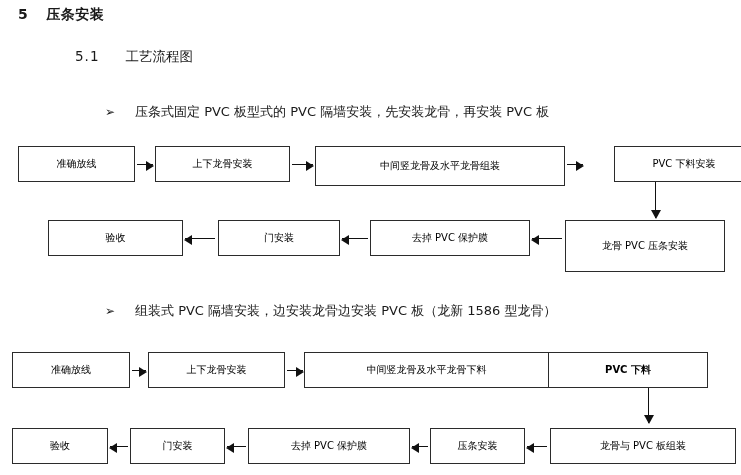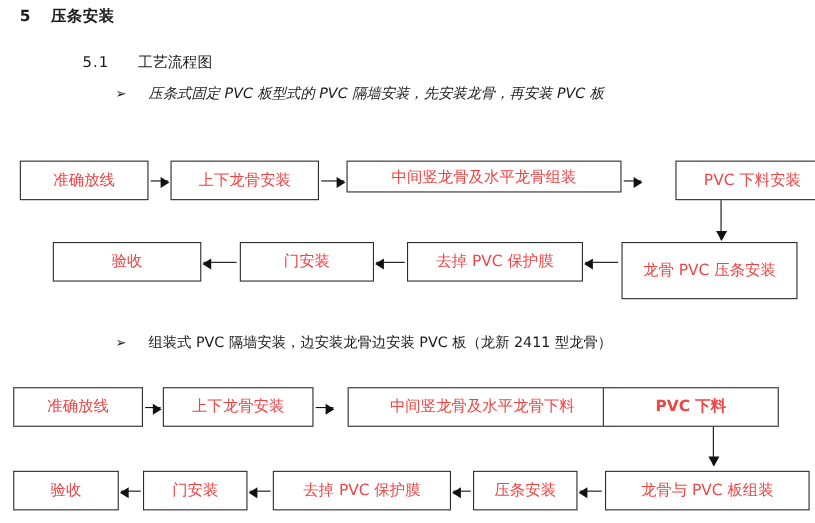--- a/index.html
+++ b/index.html
@@ -39,35 +39,35 @@
   
   .bullet {
     font-size: 13px;
     white-space: nowrap;
   }
   .bullet .marker {
     display: inline-block;
     width: 30px;
     font-size: 12px;
   }
-  .bullet-1 { left: 105px; top: 76px; font-style: italic; }
+  .bullet-1 { left: 105px; top: 103px; }
   .bullet-2 { left: 105px; top: 302px; }
 
   
   .box {
     box-sizing: border-box;
     border: 1.4px solid #2b2b2b;
     background: #ffffff;
     display: flex;
     align-items: center;
     justify-content: center;
-    font-size: 14px;
+    font-size: 10px;
     line-height: 1;
     white-space: nowrap;
-    color: #ef4444;
+    color: #000000;
   }
 
   
   .harrow {
     height: 0;
     border-top: 1.6px solid #111;
   }
   .harrow::after {
     content: "";
     position: absolute;
@@ -113,49 +113,49 @@
 <div class="abs bullet bullet-1">
   <span class="marker">➢</span><span>压条式固定 PVC 板型式的 PVC 隔墙安装，先安装龙骨，再安装 PVC 板</span>
 </div>
 
 <div class="abs box" style="left:18px; top:146px; width:117px; height:36px;">准确放线</div>
 <div class="abs harrow right" style="left:137px; top:164px; width:16px;"></div>
 
 <div class="abs box" style="left:155px; top:146px; width:135px; height:36px;">上下龙骨安装</div>
 <div class="abs harrow right" style="left:292px; top:164px; width:21px;"></div>
 
-<div class="abs box" style="left:315px; top:146px; width:250px; height:29px;">中间竖龙骨及水平龙骨组装</div>
+<div class="abs box" style="left:315px; top:146px; width:250px; height:40px;">中间竖龙骨及水平龙骨组装</div>
 <div class="abs harrow right" style="left:567px; top:164px; width:16px;"></div>
 
 <div class="abs box" style="left:614px; top:146px; width:140px; height:36px;">PVC 下料安装</div>
 
 <div class="abs varrow" style="left:655px; top:182px; height:36px;"></div>
 
 <div class="abs box" style="left:48px; top:220px; width:135px; height:36px;">验收</div>
 <div class="abs harrow left" style="left:185px; top:238px; width:30px;"></div>
 
 <div class="abs box" style="left:218px; top:220px; width:122px; height:36px;">门安装</div>
 <div class="abs harrow left" style="left:342px; top:238px; width:26px;"></div>
 
 <div class="abs box" style="left:370px; top:220px; width:160px; height:36px;">去掉 PVC 保护膜</div>
 <div class="abs harrow left" style="left:532px; top:238px; width:30px;"></div>
 
 <div class="abs box" style="left:565px; top:220px; width:160px; height:52px;">龙骨 PVC 压条安装</div>
 
 <div class="abs bullet bullet-2">
-  <span class="marker">➢</span><span>组装式 PVC 隔墙安装，边安装龙骨边安装 PVC 板（龙新 2411 型龙骨）</span>
+  <span class="marker">➢</span><span>组装式 PVC 隔墙安装，边安装龙骨边安装 PVC 板（龙新 1586 型龙骨）</span>
 </div>
 
 <div class="abs box" style="left:12px; top:352px; width:118px; height:36px;">准确放线</div>
 <div class="abs harrow right" style="left:132px; top:370px; width:14px;"></div>
 
 <div class="abs box" style="left:148px; top:352px; width:137px; height:36px;">上下龙骨安装</div>
 <div class="abs harrow right" style="left:287px; top:370px; width:16px;"></div>
 
-<div class="abs box" style="left:316px; top:352px; width:245px; height:36px;">中间竖龙骨及水平龙骨下料</div>
+<div class="abs box" style="left:304px; top:352px; width:245px; height:36px;">中间竖龙骨及水平龙骨下料</div>
 <div class="abs harrow right" style="left:552px; top:370px; width:14px;"></div>
 
 <div class="abs box" style="left:548px; top:352px; width:160px; height:36px;font-weight:bold;">PVC 下料</div>
 
 <div class="abs varrow" style="left:648px; top:388px; height:35px;"></div>
 
 <div class="abs box" style="left:12px; top:428px; width:96px; height:36px;">验收</div>
 <div class="abs harrow left" style="left:110px; top:446px; width:18px;"></div>
 
 <div class="abs box" style="left:130px; top:428px; width:95px; height:36px;">门安装</div>

